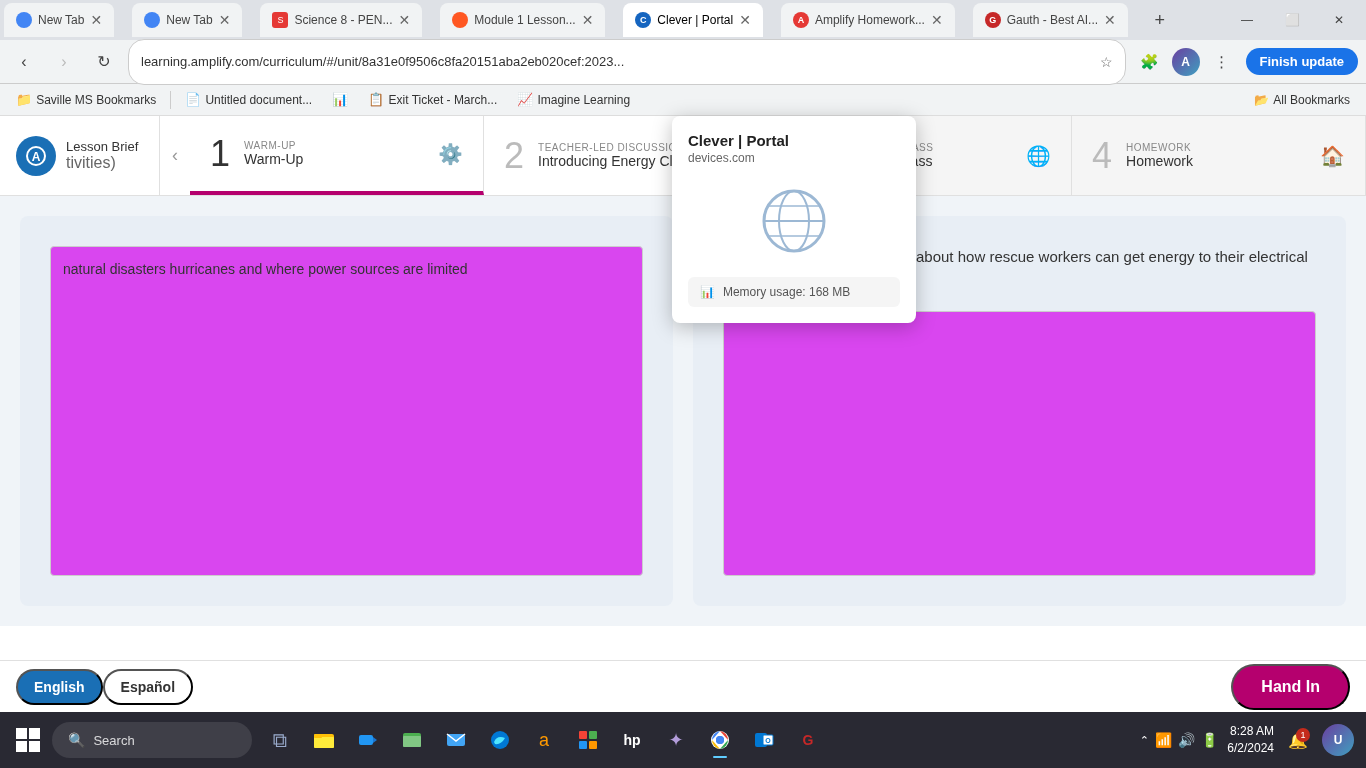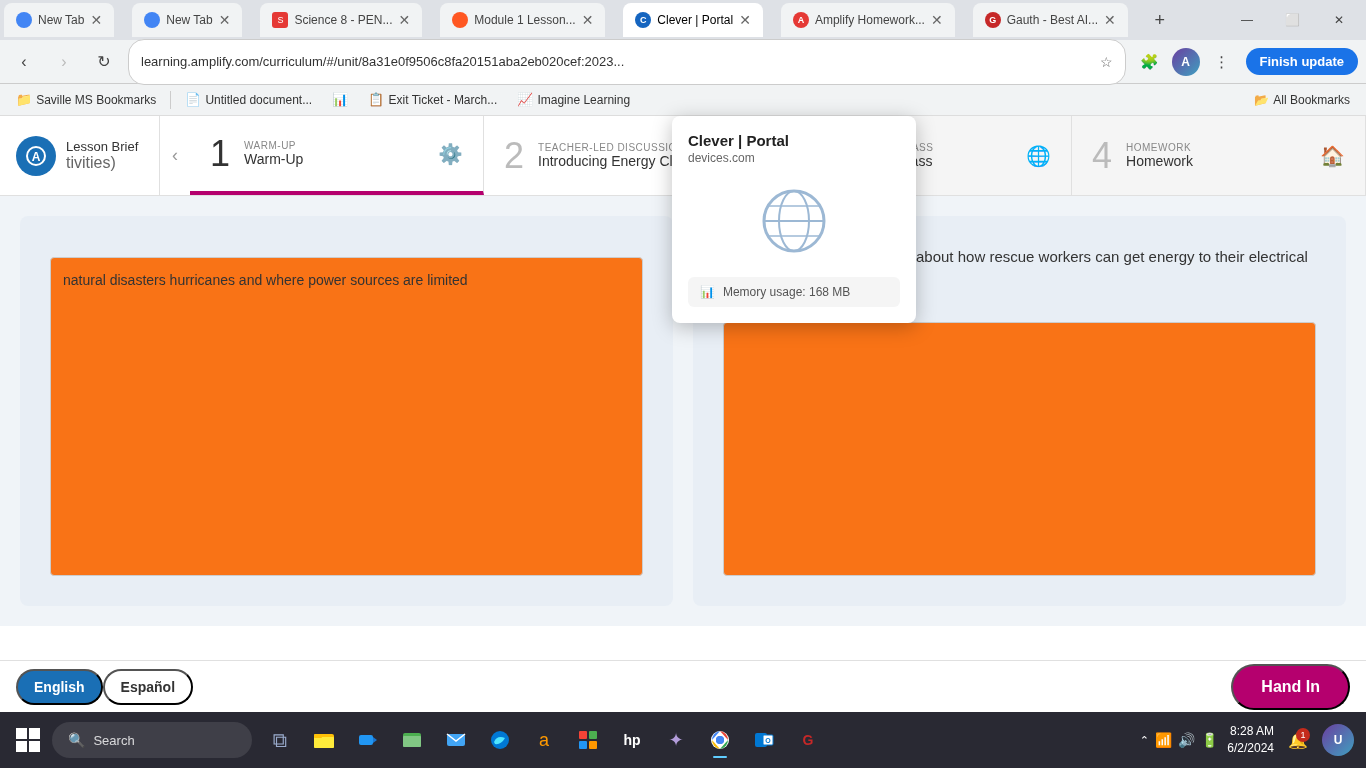--- a/index.html
+++ b/index.html
@@ -55,21 +55,21 @@
     .step-icon { margin-left: auto; font-size: 20px; color: #888; }
     .active-step { border-bottom: 4px solid #b5006e; }
     .step-number.active { color: #333; }
     .step-3 { background: #f5f5f5; }
     .step-4 { background: #f5f5f5; }
 
     
     .content-area { background: #f0f4f8; padding: 20px; display: flex; gap: 20px; height: 430px; overflow: hidden; }
     .question-card { flex: 1; background: #e8eef5; border-radius: 8px; padding: 30px; display: flex; flex-direction: column; gap: 20px; }
     .question-text { font-size: 15px; color: #333; line-height: 1.5; }
-    .answer-textarea { background: #f97316; border: 1px solid #ccc; border-radius: 4px; padding: 12px; font-size: 14px; color: #333; min-height: 160px; line-height: 1.5; margin-top: 11px; }
+    .answer-textarea { background: #d946ef; border: 1px solid #ccc; border-radius: 4px; padding: 12px; font-size: 14px; color: #333; min-height: 160px; line-height: 1.5; }
     .scroll-more-btn { display: flex; align-items: center; justify-content: center; gap: 8px; background: #dce8f5; border-radius: 20px; padding: 8px 20px; font-size: 14px; color: #333; cursor: pointer; margin: 0 auto; width: fit-content; }
 
     
     .language-bar { position: fixed; bottom: 56px; left: 0; width: 100%; height: 52px; background: #fff; border-top: 1px solid #e0e0e0; display: flex; align-items: center; padding: 0 16px; z-index: 50; }
     .lang-btn { padding: 8px 16px; border-radius: 20px; font-size: 14px; font-weight: 600; cursor: pointer; }
     .lang-btn.active { background: #1a6fb5; color: #fff; }
     .lang-btn.inactive { background: transparent; color: #333; }
     .hand-in-btn { margin-left: auto; background: #b5006e; color: #fff; border-radius: 24px; padding: 12px 28px; font-size: 16px; font-weight: 600; cursor: pointer; }
 
     

